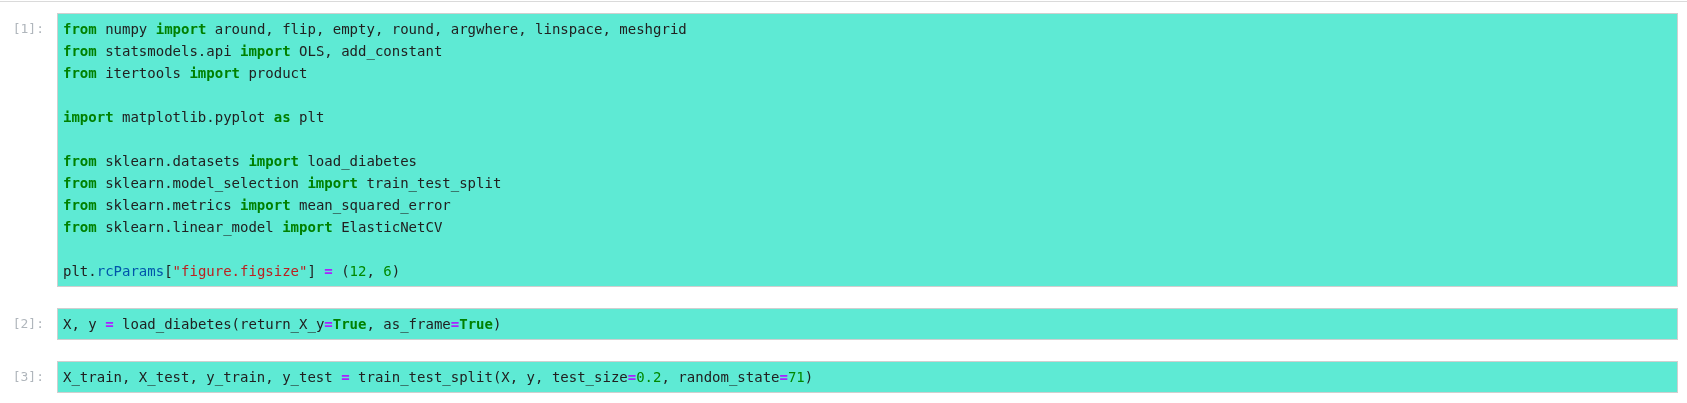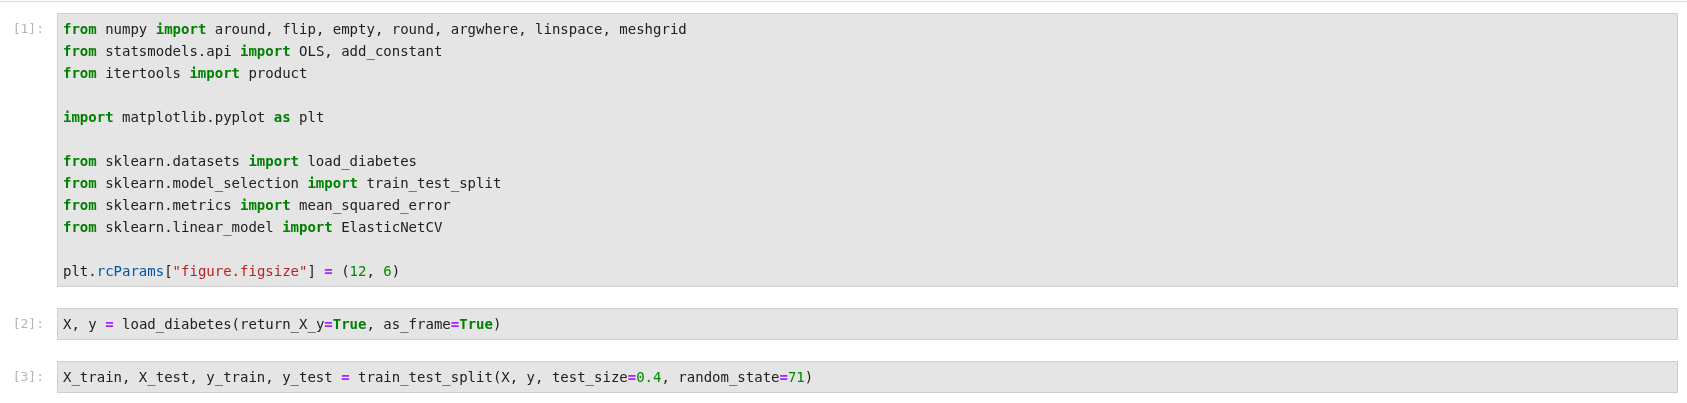--- a/index.html
+++ b/index.html
@@ -32,21 +32,21 @@
     text-align: right;
     padding: 5px 13px 0 0;
     color: #b0b6bc;
     font-family: "DejaVu Sans Mono", "Liberation Mono", monospace;
     font-size: 13px;
     line-height: 22px;
     user-select: none;
   }
   .editor {
     flex: 1;
-    background: #e5e5e5;
+    background: #5eead4;
     border: 1px solid #cfcfcf;
     border-radius: 0;
     min-width: 0;
   }
   pre.code {
     margin: 0;
     padding: 4px 4px 4px 5px;
     font-family: "DejaVu Sans Mono", "Liberation Mono", monospace;
     font-size: 14px;
     line-height: 22px;
@@ -77,17 +77,17 @@
   <div class="cell">
     <div class="prompt">[2]:</div>
     <div class="editor">
       <pre class="code"><div class="cm-line"><span class="tok-pl">X, y </span><span class="tok-op">=</span><span class="tok-pl"> load_diabetes(return_X_y</span><span class="tok-op">=</span><span class="tok-kw">True</span><span class="tok-pl">, as_frame</span><span class="tok-op">=</span><span class="tok-kw">True</span><span class="tok-pl">)</span></div></pre>
     </div>
   </div>
 
   <div class="cell">
     <div class="prompt">[3]:</div>
     <div class="editor">
-      <pre class="code"><div class="cm-line"><span class="tok-pl">X_train, X_test, y_train, y_test </span><span class="tok-op">=</span><span class="tok-pl"> train_test_split(X, y, test_size</span><span class="tok-op">=</span><span class="tok-num">0.4</span><span class="tok-pl">, random_state</span><span class="tok-op">=</span><span class="tok-num">71</span><span class="tok-pl">)</span></div></pre>
+      <pre class="code"><div class="cm-line"><span class="tok-pl">X_train, X_test, y_train, y_test </span><span class="tok-op">=</span><span class="tok-pl"> train_test_split(X, y, test_size</span><span class="tok-op">=</span><span class="tok-num">0.2</span><span class="tok-pl">, random_state</span><span class="tok-op">=</span><span class="tok-num">71</span><span class="tok-pl">)</span></div></pre>
     </div>
   </div>
 </div>
 </div>
 
 </body></html>

